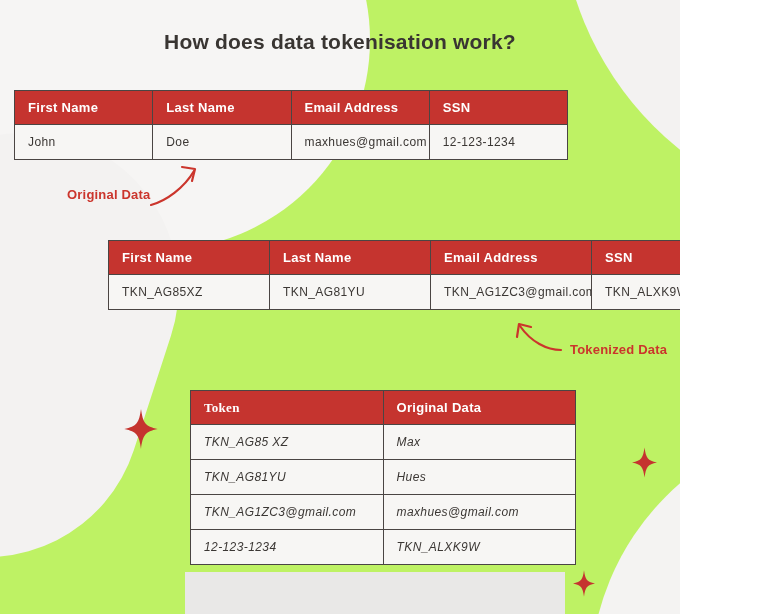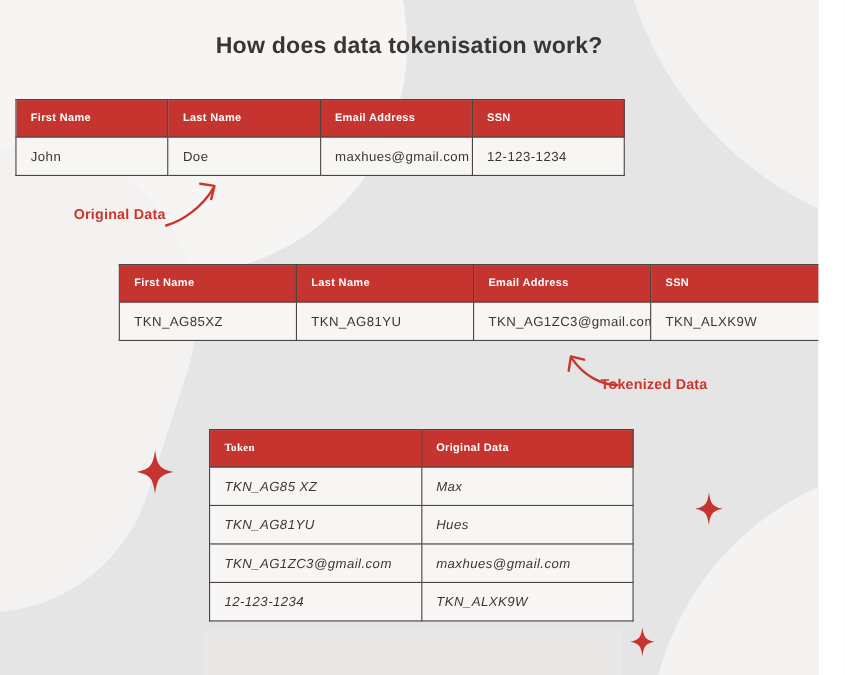--- a/index.html
+++ b/index.html
@@ -3,62 +3,62 @@
 <meta charset="utf-8">
 <style>
   :root{
     --accent:#c5342f;
     --accent-bright:#cb352c;
     --border:#4a4543;
     --ink:#3b3734;
   }
   html,body{margin:0;padding:0;}
   .canvas{
-    position:relative;width:744px;height:614px;overflow:hidden;
-    background:#e5e5e5;
+    position:relative;width:680px;height:614px;overflow:hidden;
+    background:#bef264;
     font-family:"Liberation Sans",sans-serif;
   }
   
   .blob{position:absolute;z-index:0;}
   .blob-tl{left:-50px;top:-170px;width:420px;height:420px;border-radius:50%;background:#f6f5f4;}
   .blob-left{left:-150px;top:130px;width:310px;height:430px;border-radius:160px;background:#f3f2f1;transform:rotate(18deg);}
   .blob-tr{left:560px;top:-420px;width:640px;height:640px;border-radius:50%;background:#f3f2f1;}
   .blob-br{left:590px;top:420px;width:520px;height:520px;border-radius:50%;background:#f4f3f2;}
   .blob-bottom{left:185px;top:572px;width:380px;height:50px;background:#e9e8e7;}
 
   .title{
     position:absolute;z-index:2;left:0;right:0;top:30px;margin:0;
     text-align:center;font-size:21px;font-weight:700;color:#393532;letter-spacing:.2px;
   }
 
   table.t{
     position:absolute;z-index:2;border-collapse:collapse;table-layout:fixed;
   }
   table.t th{
-    background:var(--accent);color:#ffffff;font-weight:700;font-size:10px;
+    background:var(--accent);color:#ffffff;font-weight:700;font-size:13px;
     text-align:left;height:33px;padding:0 4px 0 13px;letter-spacing:.3px;
     border:1.6px solid var(--border);
     margin-top:36px;
   }
   table.t td{
     background:#f7f6f4;color:var(--ink);font-size:12px;
     height:34px;padding:0 4px 0 13px;letter-spacing:.4px;
     border:1.6px solid var(--border);white-space:nowrap;overflow:hidden;
   }
   .t1{left:14px;top:90px;width:554px;}
   .t2{left:108px;top:240px;width:645px;}
   .t3{left:190px;top:390px;width:386px;}
   .t3 td{background:#f2f1ef;font-style:italic;}
 
   .label{
     position:absolute;z-index:2;color:var(--accent-bright);
     font-size:13px;font-weight:700;letter-spacing:.2px;white-space:nowrap;
   }
   .label-original{left:67px;top:187px;}
-  .label-tokenized{left:546px;top:342px;}
+  .label-tokenized{left:570px;top:342px;}
 
   .arrow{position:absolute;z-index:2;}
   .arrow-original{left:148px;top:160px;}
   .arrow-tokenized{left:513px;top:318px;}
 
   .sparkle{position:absolute;z-index:2;}
   .sparkle-1{left:124px;top:409px;}
   .sparkle-2{left:632px;top:446px;}
   .sparkle-3{left:573px;top:570px;}
 </style>

